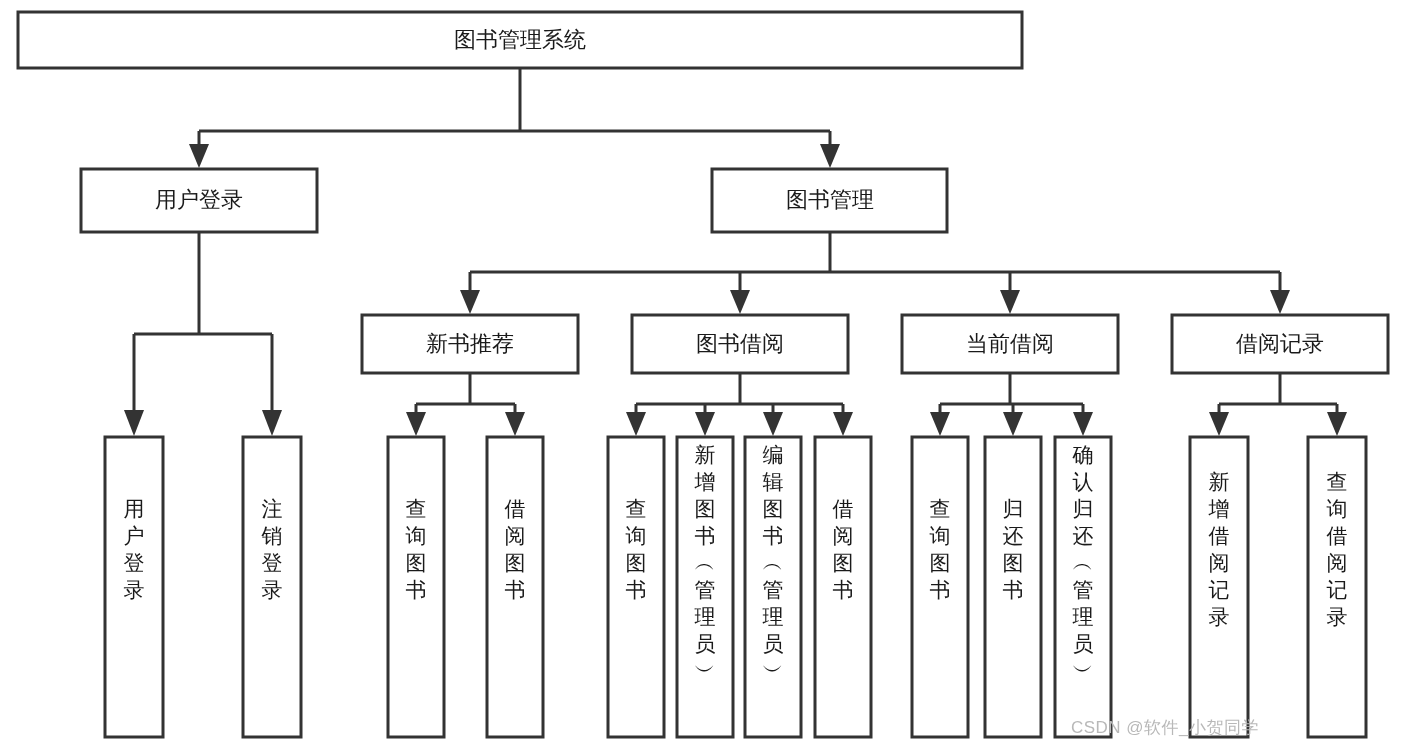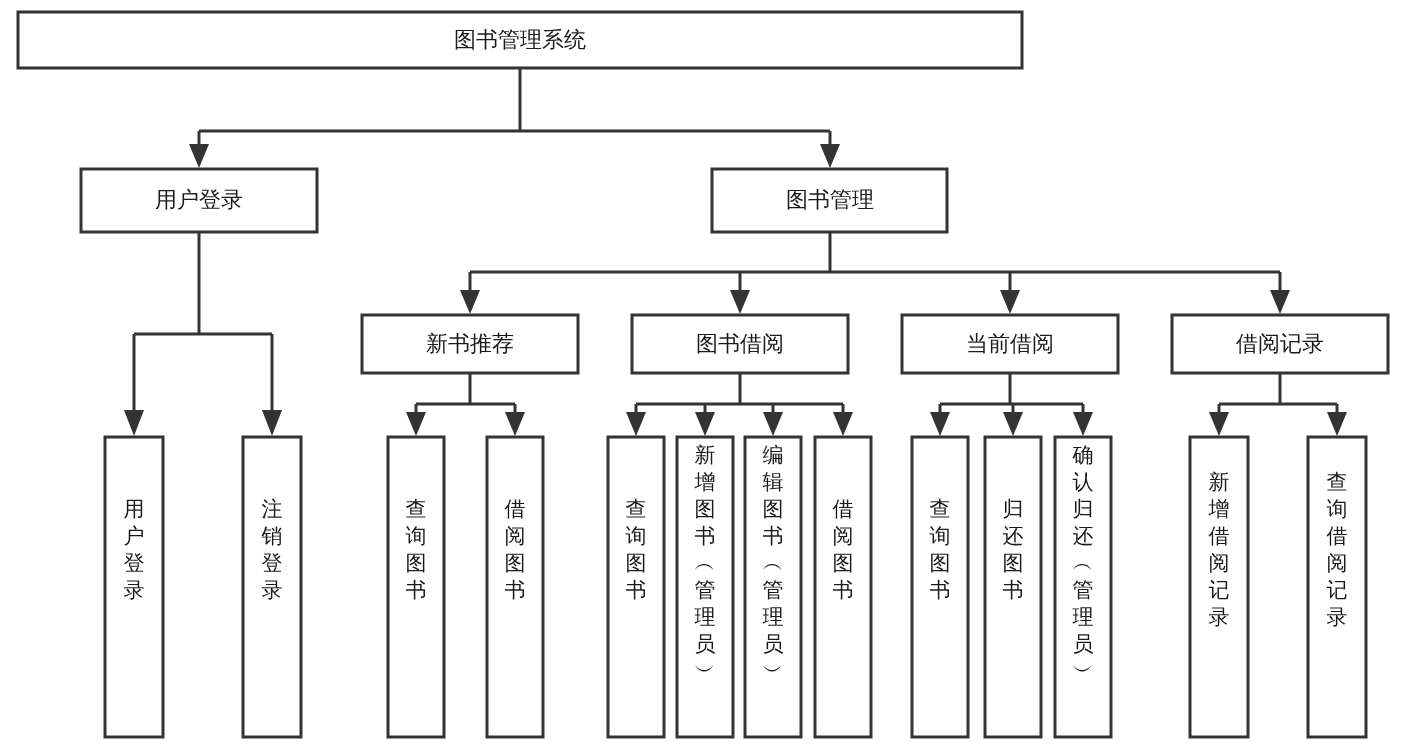--- a/index.html
+++ b/index.html
@@ -225,13 +225,14 @@
       <rect class="node-rect" x="1190" y="437" width="58" height="300"></rect>
       <text class="node-label-v" x="1219" y="489"><tspan x="1219" y="489">新</tspan><tspan x="1219" y="516">增</tspan><tspan x="1219" y="543">借</tspan><tspan x="1219" y="570">阅</tspan><tspan x="1219" y="597">记</tspan><tspan x="1219" y="624">录</tspan></text>
     </g>
     <g>
       <rect class="node-rect" x="1308" y="437" width="58" height="300"></rect>
       <text class="node-label-v" x="1337" y="489"><tspan x="1337" y="489">查</tspan><tspan x="1337" y="516">询</tspan><tspan x="1337" y="543">借</tspan><tspan x="1337" y="570">阅</tspan><tspan x="1337" y="597">记</tspan><tspan x="1337" y="624">录</tspan></text>
     </g>
 
   </svg>
 
+  <div class="watermark-text">CSDN @软件_小贺同学</div>
 </div>
 
 </body></html>

